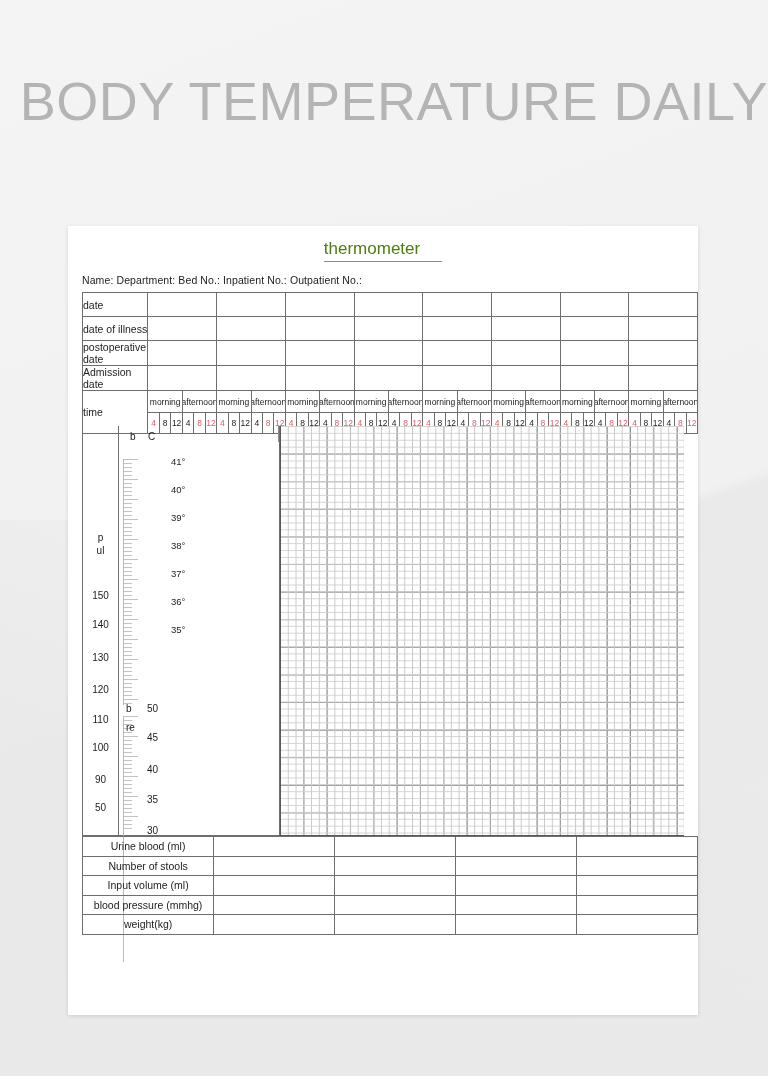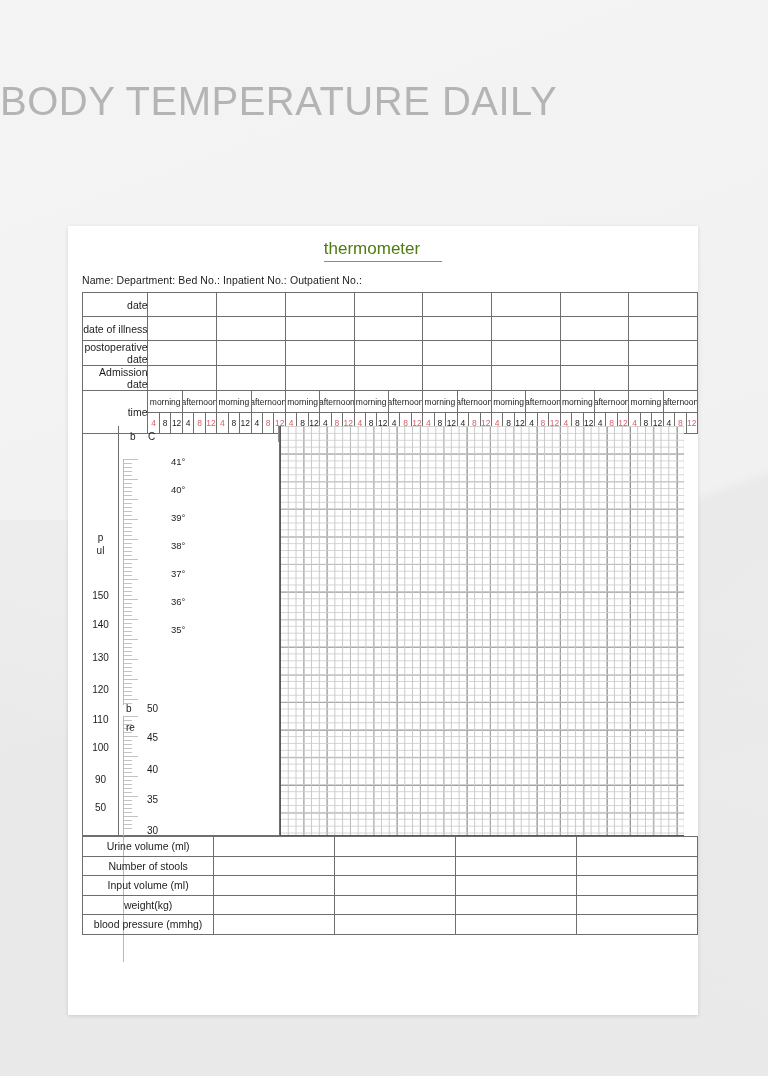--- a/index.html
+++ b/index.html
@@ -10,22 +10,22 @@
     overflow:hidden;position:relative;
   }
   
   .bg-wash{position:absolute;left:0;top:0;width:768px;height:1076px;
     background:linear-gradient(160deg,#f4f4f4 0%,#f1f1f1 55%,#eaeaea 56%,#ededed 100%);}
   .bg-wash2{position:absolute;left:0;top:520px;width:768px;height:556px;
     background:linear-gradient(200deg,rgba(255,255,255,0) 0%,rgba(233,233,233,.9) 60%);}
 
   .title{
     position:absolute;left:0;top:70px;width:768px;
-    text-align:left;color:#b4b4b4;font-weight:400;
-    font-size:40px;line-height:63px;letter-spacing:.5px;
+    text-align:right;color:#b4b4b4;font-weight:400;
+    font-size:54px;line-height:63px;letter-spacing:.5px;
     font-family:"Liberation Sans","DejaVu Sans",sans-serif;
   }
   .title div{white-space:nowrap;}
 
   .page{
     position:absolute;left:68px;top:226px;width:630px;height:789px;
     background:#ffffff;box-shadow:0 1px 4px rgba(0,0,0,.13);
     overflow:hidden;
   }
   .sheet{position:absolute;left:0;top:0;width:630px;height:789px;}
@@ -40,21 +40,21 @@
   .idline{
     position:absolute;left:14px;top:48px;font-size:10.5px;color:#1c1c1c;
     white-space:nowrap;letter-spacing:.1px;
   }
 
   
   .tbl{position:absolute;border-collapse:collapse;table-layout:fixed;}
   #info-table{left:14px;top:66px;}
   #info-table td{
     border:1px solid #6e6e6e;height:23px;font-size:10.5px;color:#1c1c1c;
-    text-align:right;padding:0;
+    text-align:left;padding:0;
   }
   #info-table td.lbl{width:134px;}
   #info-table td.day{width:70px;margin-top:22px;}
   #info-table tr.timerow td{height:42px;}
 
   
   .timehdr{width:100%;height:100%;display:flex;flex-direction:column;}
   .timehdr .half{display:flex;flex:0 0 21px;}
   .timehdr .hh{
     flex:1 1 0;border-right:1px solid #6e6e6e;font-size:8.5px;
@@ -467,49 +467,49 @@
           <div class="br-lbl" style="left: 65px; top: 306px;">45</div>
           <div class="br-lbl" style="left: 65px; top: 338px;">40</div>
           <div class="br-lbl" style="left: 65px; top: 368px;">35</div>
           <div class="br-lbl" style="left: 65px; top: 399px;">30</div>
         </div>
     </div>
 
     <table class="tbl" id="bottom-table">
       <tbody>
           <tr>
-            <td class="lbl">Urine volume (ml)</td>
+            <td class="lbl">Urine blood (ml)</td>
             <td class="day"></td>
             <td class="day"></td>
             <td class="day"></td>
             <td class="day"></td>
           </tr>
           <tr>
             <td class="lbl">Number of stools</td>
             <td class="day"></td>
             <td class="day"></td>
             <td class="day"></td>
             <td class="day"></td>
           </tr>
           <tr>
             <td class="lbl">Input volume (ml)</td>
             <td class="day"></td>
             <td class="day"></td>
             <td class="day"></td>
             <td class="day"></td>
           </tr>
           <tr>
+            <td class="lbl">blood pressure (mmhg)</td>
+            <td class="day"></td>
+            <td class="day"></td>
+            <td class="day"></td>
+            <td class="day"></td>
+          </tr>
+          <tr>
             <td class="lbl">weight(kg)</td>
-            <td class="day"></td>
-            <td class="day"></td>
-            <td class="day"></td>
-            <td class="day"></td>
-          </tr>
-          <tr>
-            <td class="lbl">blood pressure (mmhg)</td>
             <td class="day"></td>
             <td class="day"></td>
             <td class="day"></td>
             <td class="day"></td>
           </tr>
         </tbody>
     </table>
 
     <div class="footer">week</div>
   </div>

